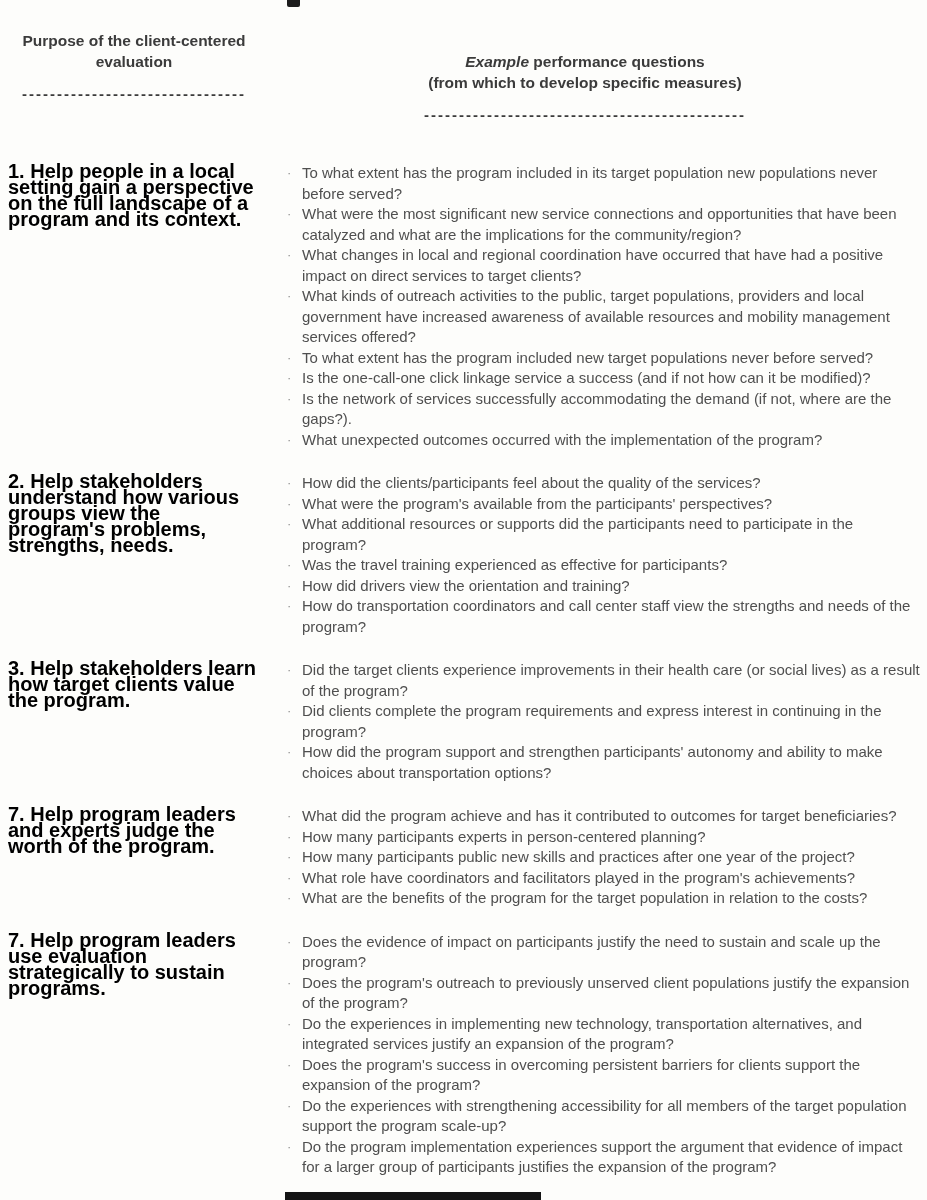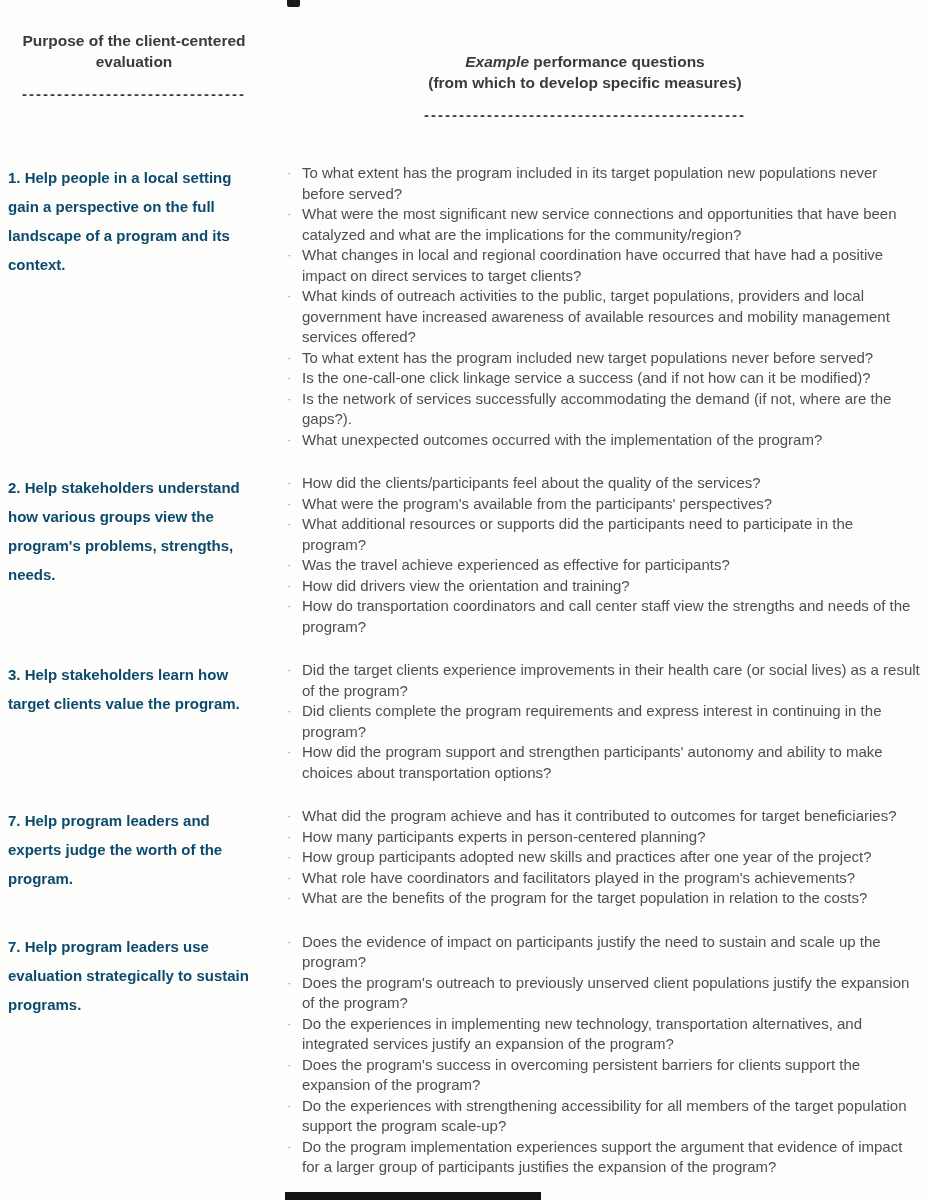--- a/index.html
+++ b/index.html
@@ -32,22 +32,22 @@
   .hdr .ital { font-style:italic; }
   .right-hdr-inner { width:600px;margin-top:21px; }
   .divider {
     font-weight:bold; font-size:15px; letter-spacing:2px;
     text-align:center; margin-top:13px; color:#3b3b3b;
     white-space:nowrap; overflow:hidden;
   }
   .row { display:flex; margin-bottom:23px; }
   .purpose {
     width:252px; flex-shrink:0;
-    font-weight:bold; font-size:15px; line-height:29px;
-    color:#0c4a6e;
+    font-weight:bold; font-size:20px; line-height:16px;
+    color:#000000;
   }
   .questions {
     list-style:none; margin:0 0 0 25px; padding:0;
     width:635px; flex-shrink:0;
     font-size:15px; line-height:20.5px; color:#4f4f4f;
   }
   .questions li { display:flex; }
   .bullet {
     width:17px; flex-shrink:0; padding-left:2px; box-sizing:border-box;
     color:#909090; font-size:13px; line-height:20.5px;
@@ -122,21 +122,21 @@
           <li>
             <span class="bullet">·</span>
             <span class="qtext">What were the program's available from the participants' perspectives?</span>
           </li>
           <li>
             <span class="bullet">·</span>
             <span class="qtext">What additional resources or supports did the participants need to participate in the program?</span>
           </li>
           <li>
             <span class="bullet">·</span>
-            <span class="qtext">Was the travel achieve experienced as effective for participants?</span>
+            <span class="qtext">Was the travel training experienced as effective for participants?</span>
           </li>
           <li>
             <span class="bullet">·</span>
             <span class="qtext">How did drivers view the orientation and training?</span>
           </li>
           <li>
             <span class="bullet">·</span>
             <span class="qtext">How do transportation coordinators and call center staff view the strengths and needs of the program?</span>
           </li>
         </ul>
@@ -164,21 +164,21 @@
           <li>
             <span class="bullet">·</span>
             <span class="qtext">What did the program achieve and has it contributed to outcomes for target beneficiaries?</span>
           </li>
           <li>
             <span class="bullet">·</span>
             <span class="qtext">How many participants experts in person-centered planning?</span>
           </li>
           <li>
             <span class="bullet">·</span>
-            <span class="qtext">How group participants adopted new skills and practices after one year of the project?</span>
+            <span class="qtext">How many participants public new skills and practices after one year of the project?</span>
           </li>
           <li>
             <span class="bullet">·</span>
             <span class="qtext">What role have coordinators and facilitators played in the program's achievements?</span>
           </li>
           <li>
             <span class="bullet">·</span>
             <span class="qtext">What are the benefits of the program for the target population in relation to the costs?</span>
           </li>
         </ul>

